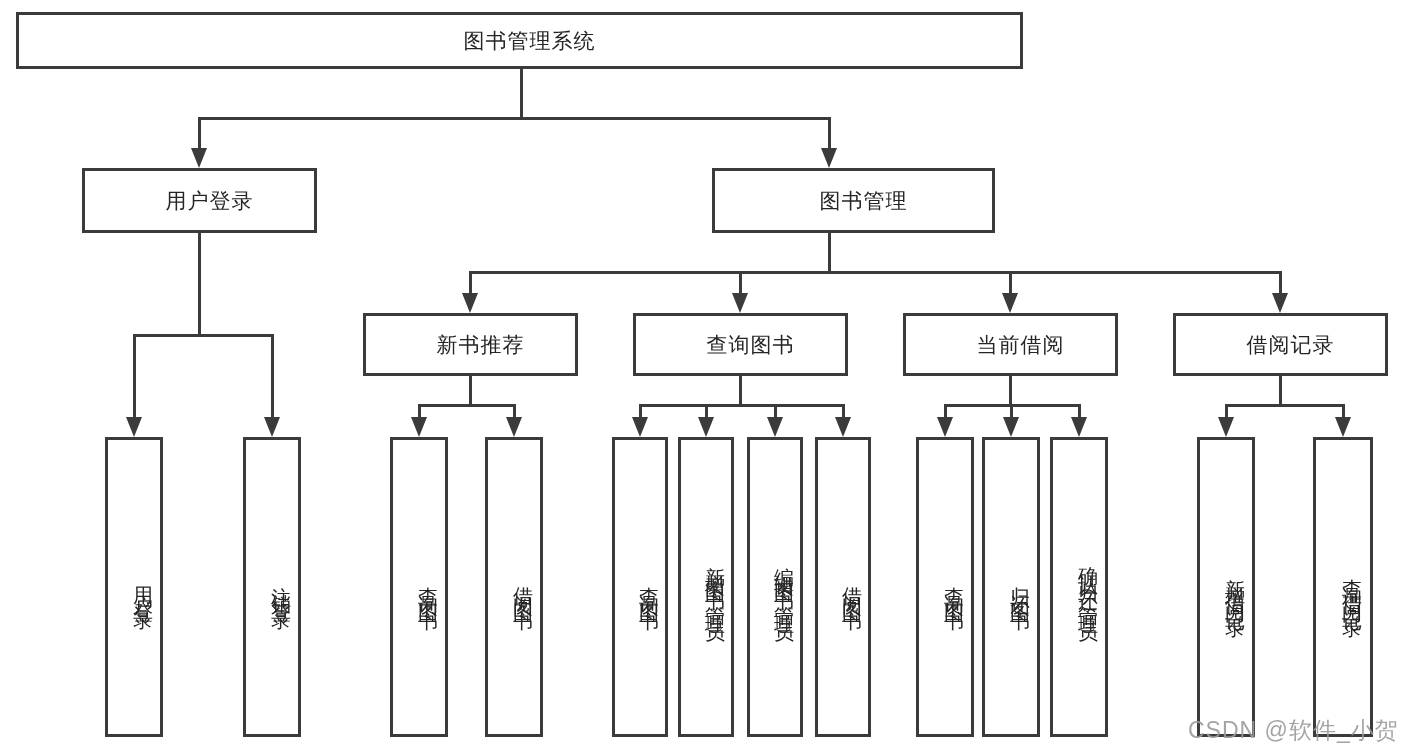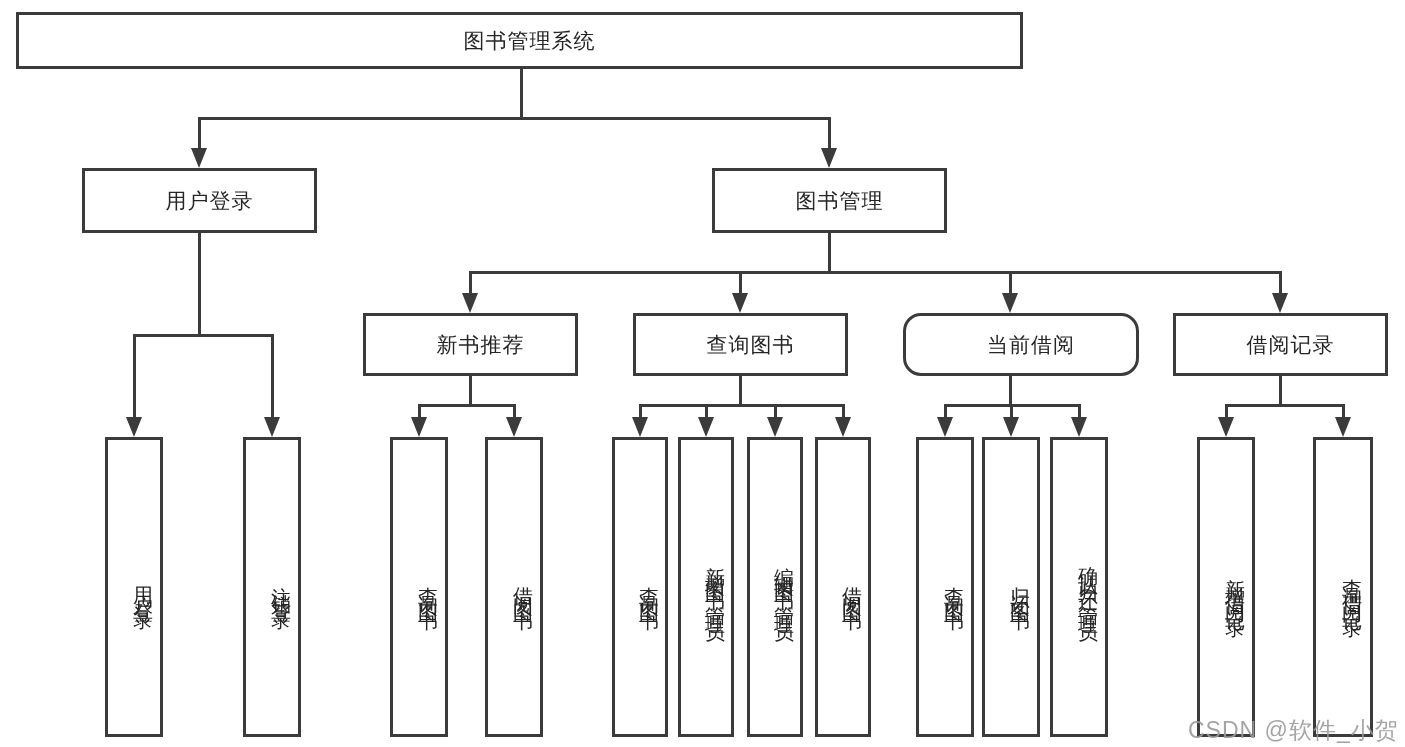--- a/index.html
+++ b/index.html
@@ -54,33 +54,33 @@
 <div class="stage">
 
   <div class="box" style="left:16px;top:12px;width:1007px;height:57px;">
     <span>图书管理系统</span>
   </div>
 
   <div class="box" style="left:82px;top:168px;width:235px;height:65px;">
     <span>用户登录</span>
   </div>
 
-  <div class="box" style="left:712px;top:168px;width:235px;height:65px;">
+  <div class="box" style="left:712px;top:168px;width:283px;height:65px;">
     <span>图书管理</span>
   </div>
 
   <div class="box" style="left:363px;top:313px;width:215px;height:63px;">
     <span>新书推荐</span>
   </div>
 
   <div class="box" style="left:633px;top:313px;width:215px;height:63px;">
     <span>查询图书</span>
   </div>
 
-  <div class="box" style="left:903px;top:313px;width:236px;height:63px;border-radius:18px;">
+  <div class="box" style="left:903px;top:313px;width:215px;height:63px;">
     <span>当前借阅</span>
   </div>
 
   <div class="box" style="left:1173px;top:313px;width:215px;height:63px;">
     <span>借阅记录</span>
   </div>
 
   <div class="box leaf" style="left:105px;top:437px;width:58px;height:300px;">
     <span class="vtext">用户登录</span>
   </div>

